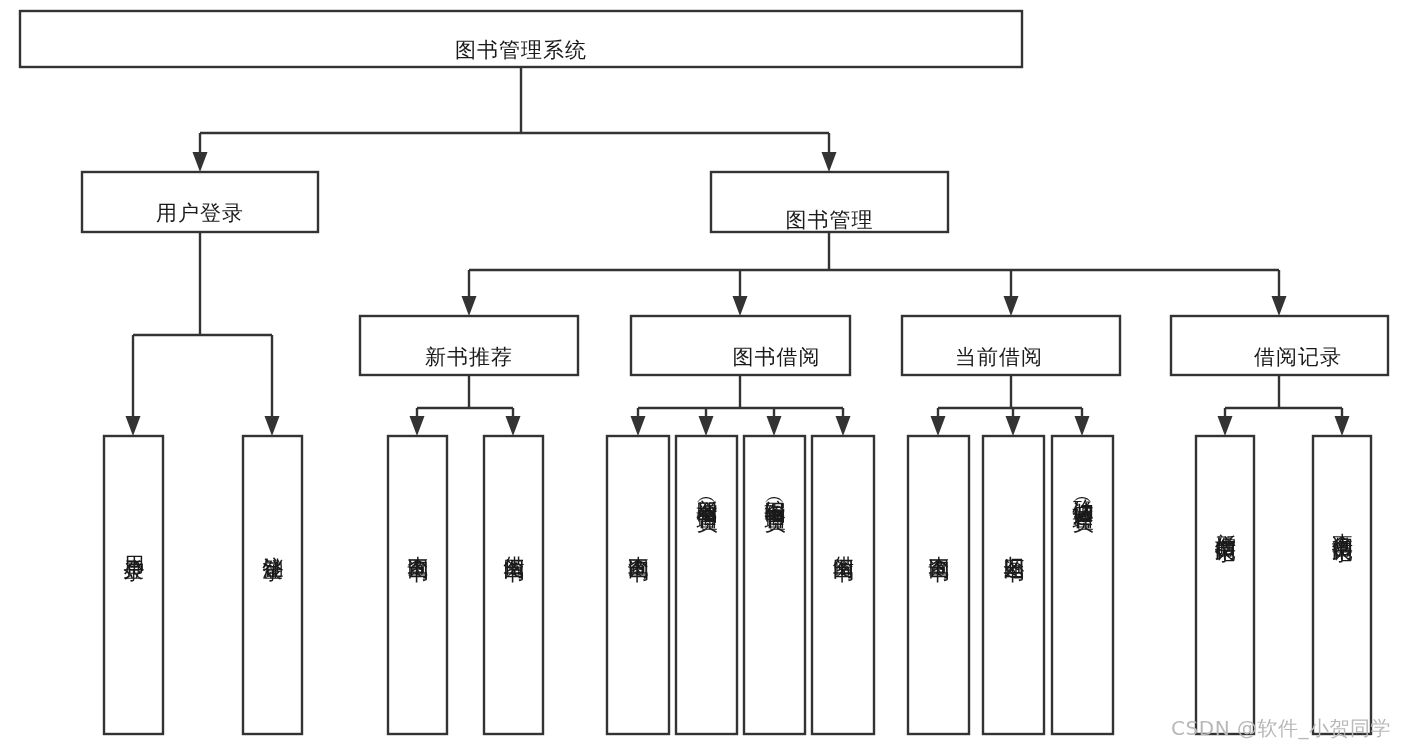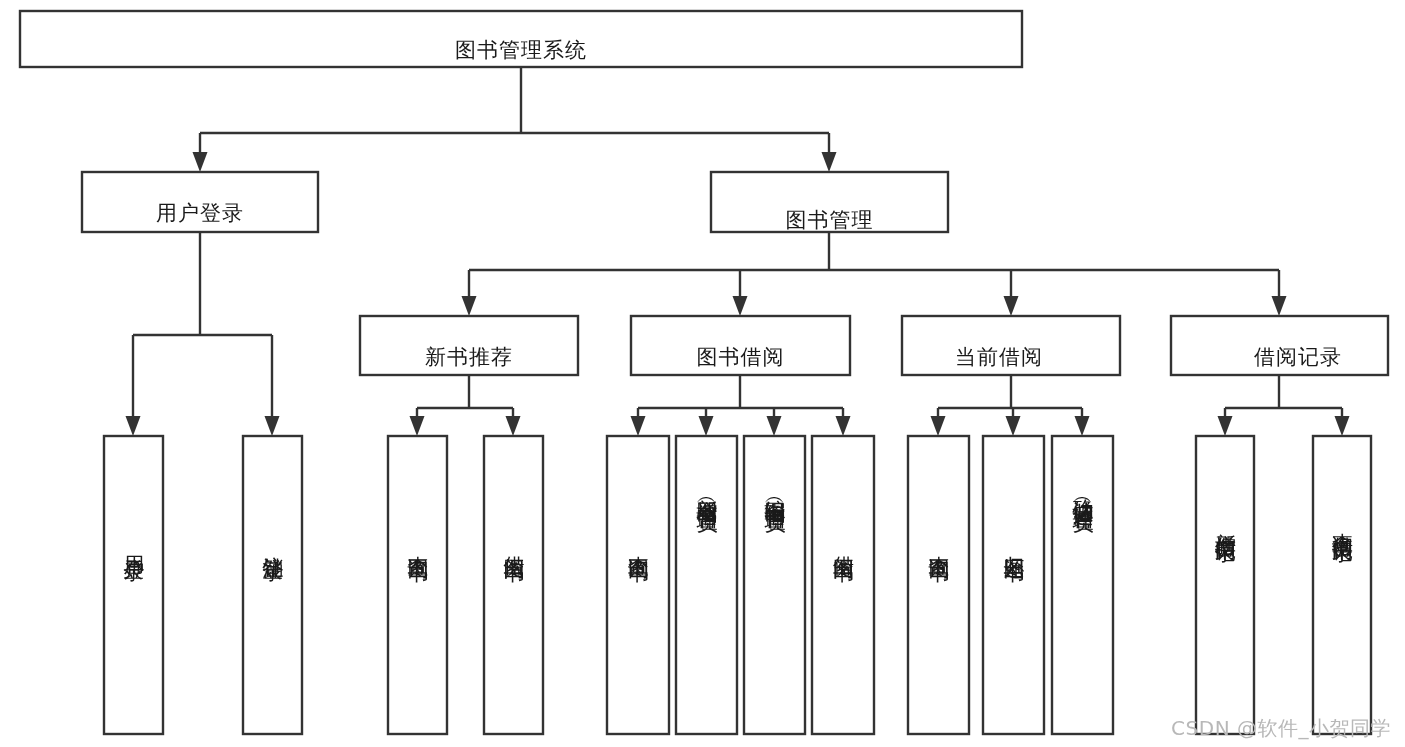--- a/index.html
+++ b/index.html
@@ -190,21 +190,21 @@
       </div>
       <div class="hlabel-wrap" style="left: 82px; top: 172px; width: 236px; height: 60px;">
         <span class="hlabel-text">用户登录</span>
       </div>
       <div class="hlabel-wrap" style="left: 711px; top: 172px; width: 237px; height: 74px;">
         <span class="hlabel-text">图书管理</span>
       </div>
       <div class="hlabel-wrap" style="left: 360px; top: 316px; width: 218px; height: 59px;">
         <span class="hlabel-text">新书推荐</span>
       </div>
-      <div class="hlabel-wrap" style="left: 631px; top: 316px; width: 219px; height: 59px;">
+      <div class="hlabel-wrap" style="left: 631px; top: 316px; width: 219px; height: 59px; padding-left: 36px;">
         <span class="hlabel-text">图书借阅</span>
       </div>
       <div class="hlabel-wrap" style="left: 902px; top: 316px; width: 194px; height: 59px;">
         <span class="hlabel-text">当前借阅</span>
       </div>
       <div class="hlabel-wrap" style="left: 1171px; top: 316px; width: 254px; height: 59px;">
         <span class="hlabel-text">借阅记录</span>
       </div>
       <div class="vlabel-wrap" style="left: 104px; top: 436px; width: 59px; height: 298px; padding-top: 103px; box-sizing: border-box;">
         <span class="vlabel-text" style="font-size: 21px;">用户登录</span>

